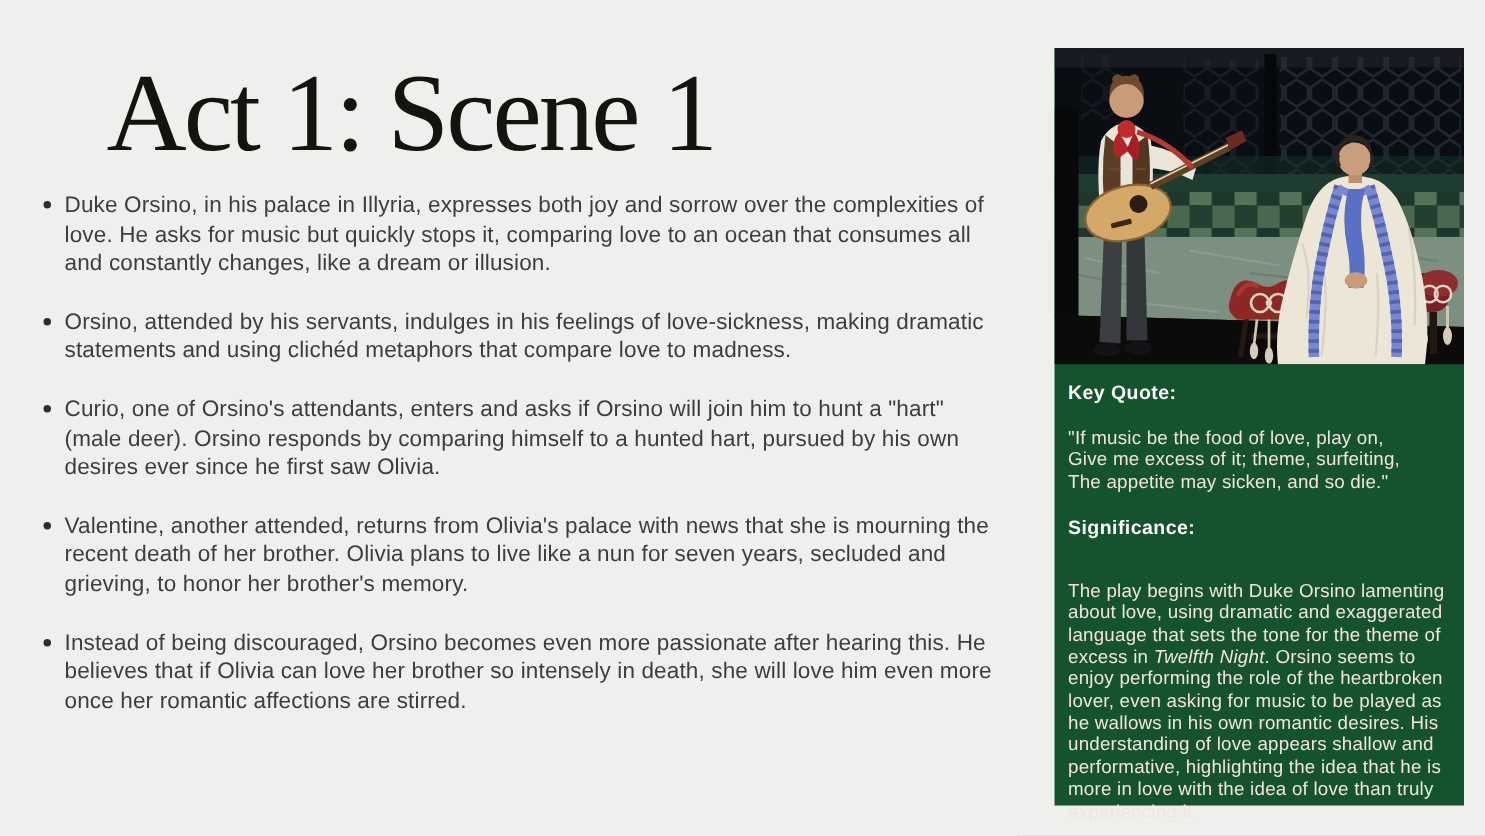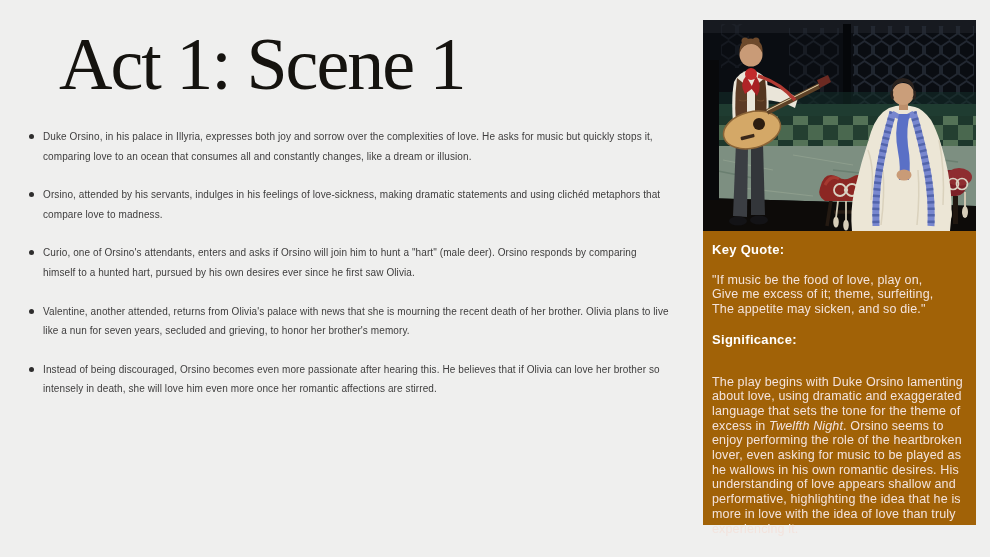--- a/index.html
+++ b/index.html
@@ -2,39 +2,39 @@
 <html><head>
 <meta charset="utf-8">
 <style>
   html,body{margin:0;padding:0;background:#d8d8d8;}
   .slide{
     position:relative;width:990px;height:557px;overflow:hidden;
     background:#efefee;
     font-family:"Liberation Sans",sans-serif;
   }
   .title{
-    position:absolute;left:55px;top:20px;margin:4px;
+    position:absolute;left:55px;top:20px;margin:16px;
     font-family:"Liberation Serif",serif;font-weight:400;
     font-size:74px;line-height:1.1;letter-spacing:-2px;color:#15130f;
   }
   .bullets{
     position:absolute;left:28px;top:127px;width:642px;
     margin:0;padding:0;list-style:none;
   }
   .bullets li{
     position:relative;padding-left:15px;margin:0 0 19px 0;
-    font-size:10px;line-height:19.6px;letter-spacing:.1px;color:#3e3d3d;
+    font-size:15px;line-height:19.6px;letter-spacing:.1px;color:#3e3d3d;
   }
   .bullets li::before{
     content:"";position:absolute;left:1px;top:7px;width:5px;height:5px;
     border-radius:50%;background:#2e2d2d;
   }
   .sidebar{
-    position:absolute;left:703px;top:20px;width:273px;height:505px;
-    background:#a16207;
+    position:absolute;left:703px;top:32px;width:273px;height:505px;
+    background:#14532d;
   }
   .photo{width:273px;height:211px;overflow:hidden;}
   .photo svg{display:block;}
   .sidebar-text{
     padding:12px 9px 0 9px;color:#f3e3dd;
     font-size:12.5px;line-height:14.7px;letter-spacing:.15px;
   }
   .sb-h{margin:0;font-size:13px;font-weight:700;color:#ffffff;letter-spacing:.3px;}
   .quote{margin:15px 0 16px 0;}
   .sig{margin:27px 0 0 0;}

